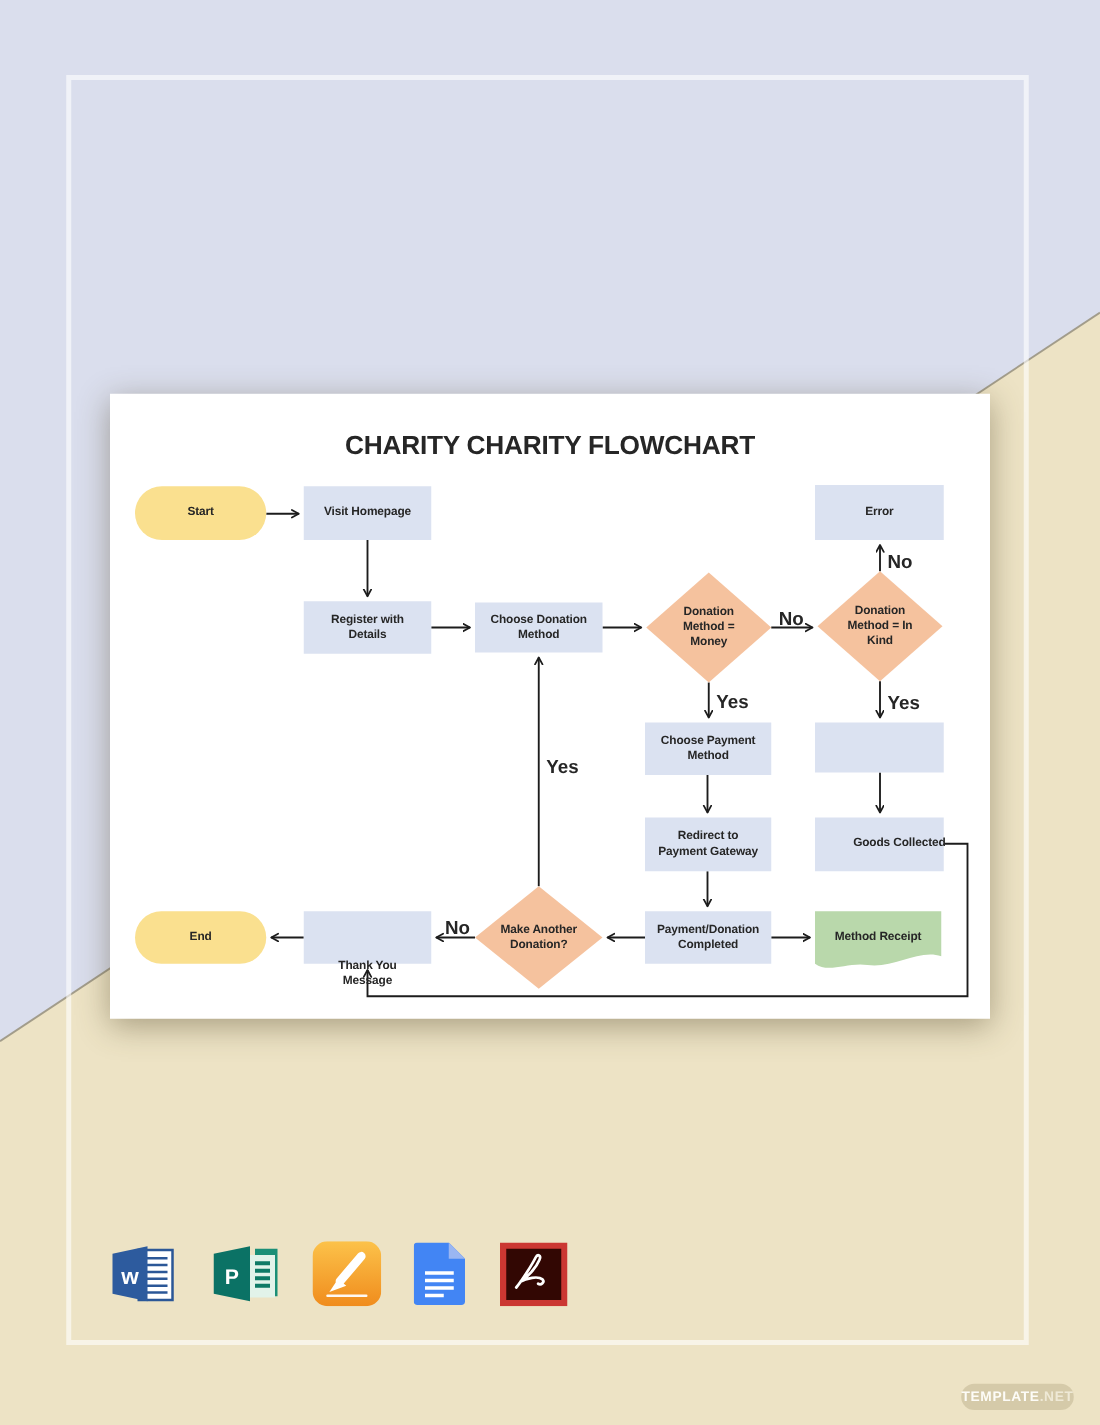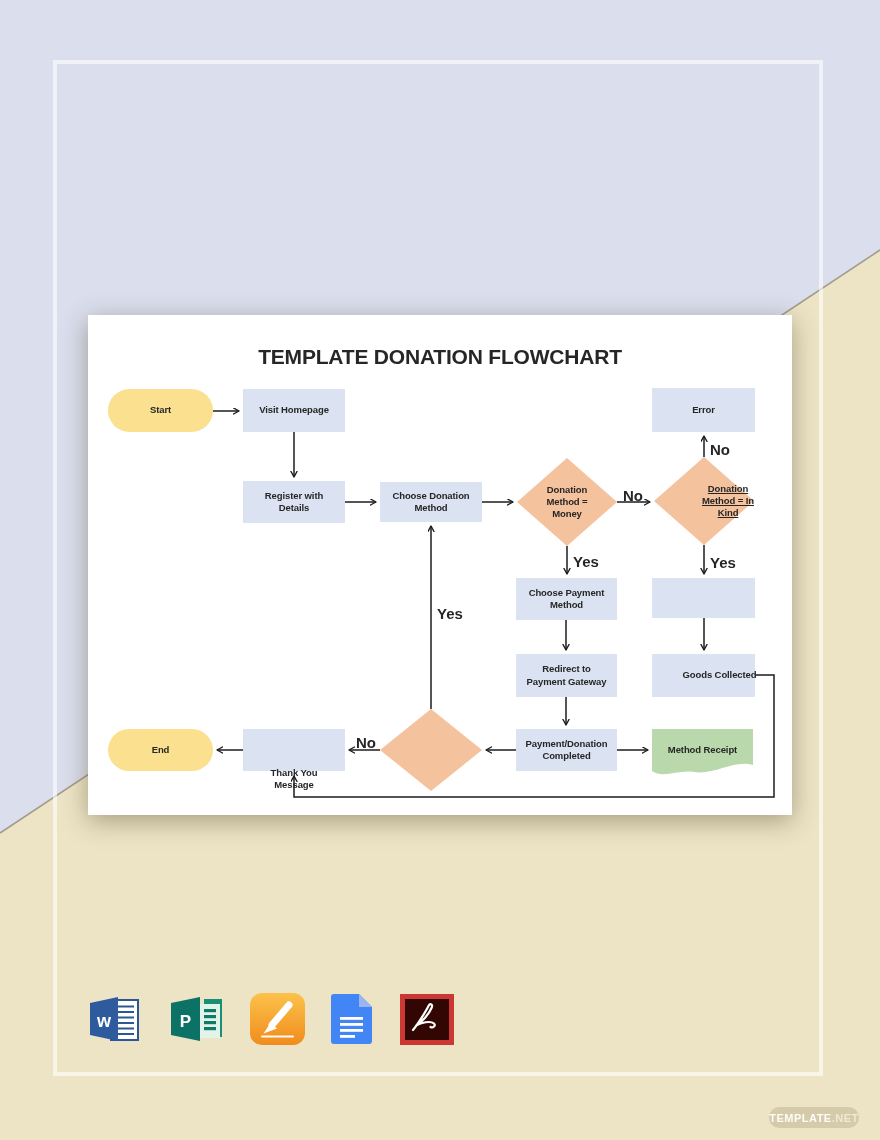--- a/index.html
+++ b/index.html
@@ -35,21 +35,21 @@
   <div class="bg-beige"></div>
 
   <svg class="diag-svg" width="880" height="1140">
     <line x1="0" y1="833" x2="880" y2="250" stroke="#97917e" stroke-width="1.6" opacity="0.85"></line>
   </svg>
 
   <div class="frame"></div>
 
   <div class="card">
 
-    <div class="card-title">TEMPLATE DONATION FLOWCHART</div>
+    <div class="card-title">CHARITY CHARITY FLOWCHART</div>
 
     <svg class="flow-svg" width="704" height="500" viewBox="0 0 704 500">
       <defs>
         <marker id="ah" markerWidth="9" markerHeight="8" refX="6" refY="3.5" orient="auto" markerUnits="userSpaceOnUse">
           <path d="M0.5,0.5 L6,3.5 L0.5,6.5" fill="none" stroke="#1c1c1c" stroke-width="1.4" stroke-linecap="round" stroke-linejoin="round"></path>
         </marker>
       </defs>
 
       <g fill="none" stroke="#1c1c1c" stroke-width="1.5">
         <path d="M125,96 H151" marker-end="url(#ah)"></path>
@@ -90,26 +90,27 @@
         <rect x="20" y="414" width="105" height="42" rx="21" fill="#fae08f"></rect>
       </g>
     </svg>
 
     <div class="node-label" style="left:20px;top:74px;width:105px;height:43px;">Start</div>
     <div class="node-label" style="left:155px;top:74px;width:102px;height:43px;padding:0 8px;box-sizing:border-box;">Visit Homepage</div>
     <div class="node-label" style="left:564px;top:73px;width:103px;height:44px;">Error</div>
     <div class="node-label" style="left:163px;top:166px;width:86px;height:42px;">Register with Details</div>
     <div class="node-label" style="left:300px;top:167px;width:86px;height:40px;">Choose Donation Method</div>
     <div class="node-label" style="left:447px;top:143px;width:64px;height:88px;">Donation Method = Money</div>
-    <div class="node-label" style="left:608px;top:142px;width:64px;height:88px;text-decoration:underline;">Donation Method = In Kind</div>
+    <div class="node-label" style="left:584px;top:142px;width:64px;height:88px;">Donation Method = In Kind</div>
     <div class="node-label" style="left:436px;top:263px;width:85px;height:42px;">Choose Payment Method</div>
     <div class="node-label" style="left:436px;top:339px;width:85px;height:43px;">Redirect to Payment Gateway</div>
     <div class="node-label" style="left:564px;top:339px;width:103px;height:43px;margin-left:16px;">Goods Collected</div>
     <div class="node-label" style="left:431px;top:414px;width:95px;height:42px;">Payment/Donation Completed</div>
     <div class="node-label" style="left:564px;top:414px;width:101px;height:42px;">Method Receipt</div>
+    <div class="node-label" style="left:308px;top:394px;width:70px;height:82px;">Make Another Donation?</div>
     <div class="node-label" style="left:171px;top:414px;width:70px;height:42px;margin-top:29px;">Thank You Message</div>
     <div class="node-label" style="left:20px;top:414px;width:105px;height:42px;text-align:center;">End</div>
 
     <div class="edge-label center" style="left:531px;top:172px;width:28px;">No</div>
     <div class="edge-label" style="left:622px;top:126px;">No</div>
     <div class="edge-label" style="left:485px;top:238px;">Yes</div>
     <div class="edge-label" style="left:622px;top:239px;">Yes</div>
     <div class="edge-label" style="left:349px;top:290px;">Yes</div>
     <div class="edge-label center" style="left:264px;top:419px;width:28px;">No</div>
   </div>

